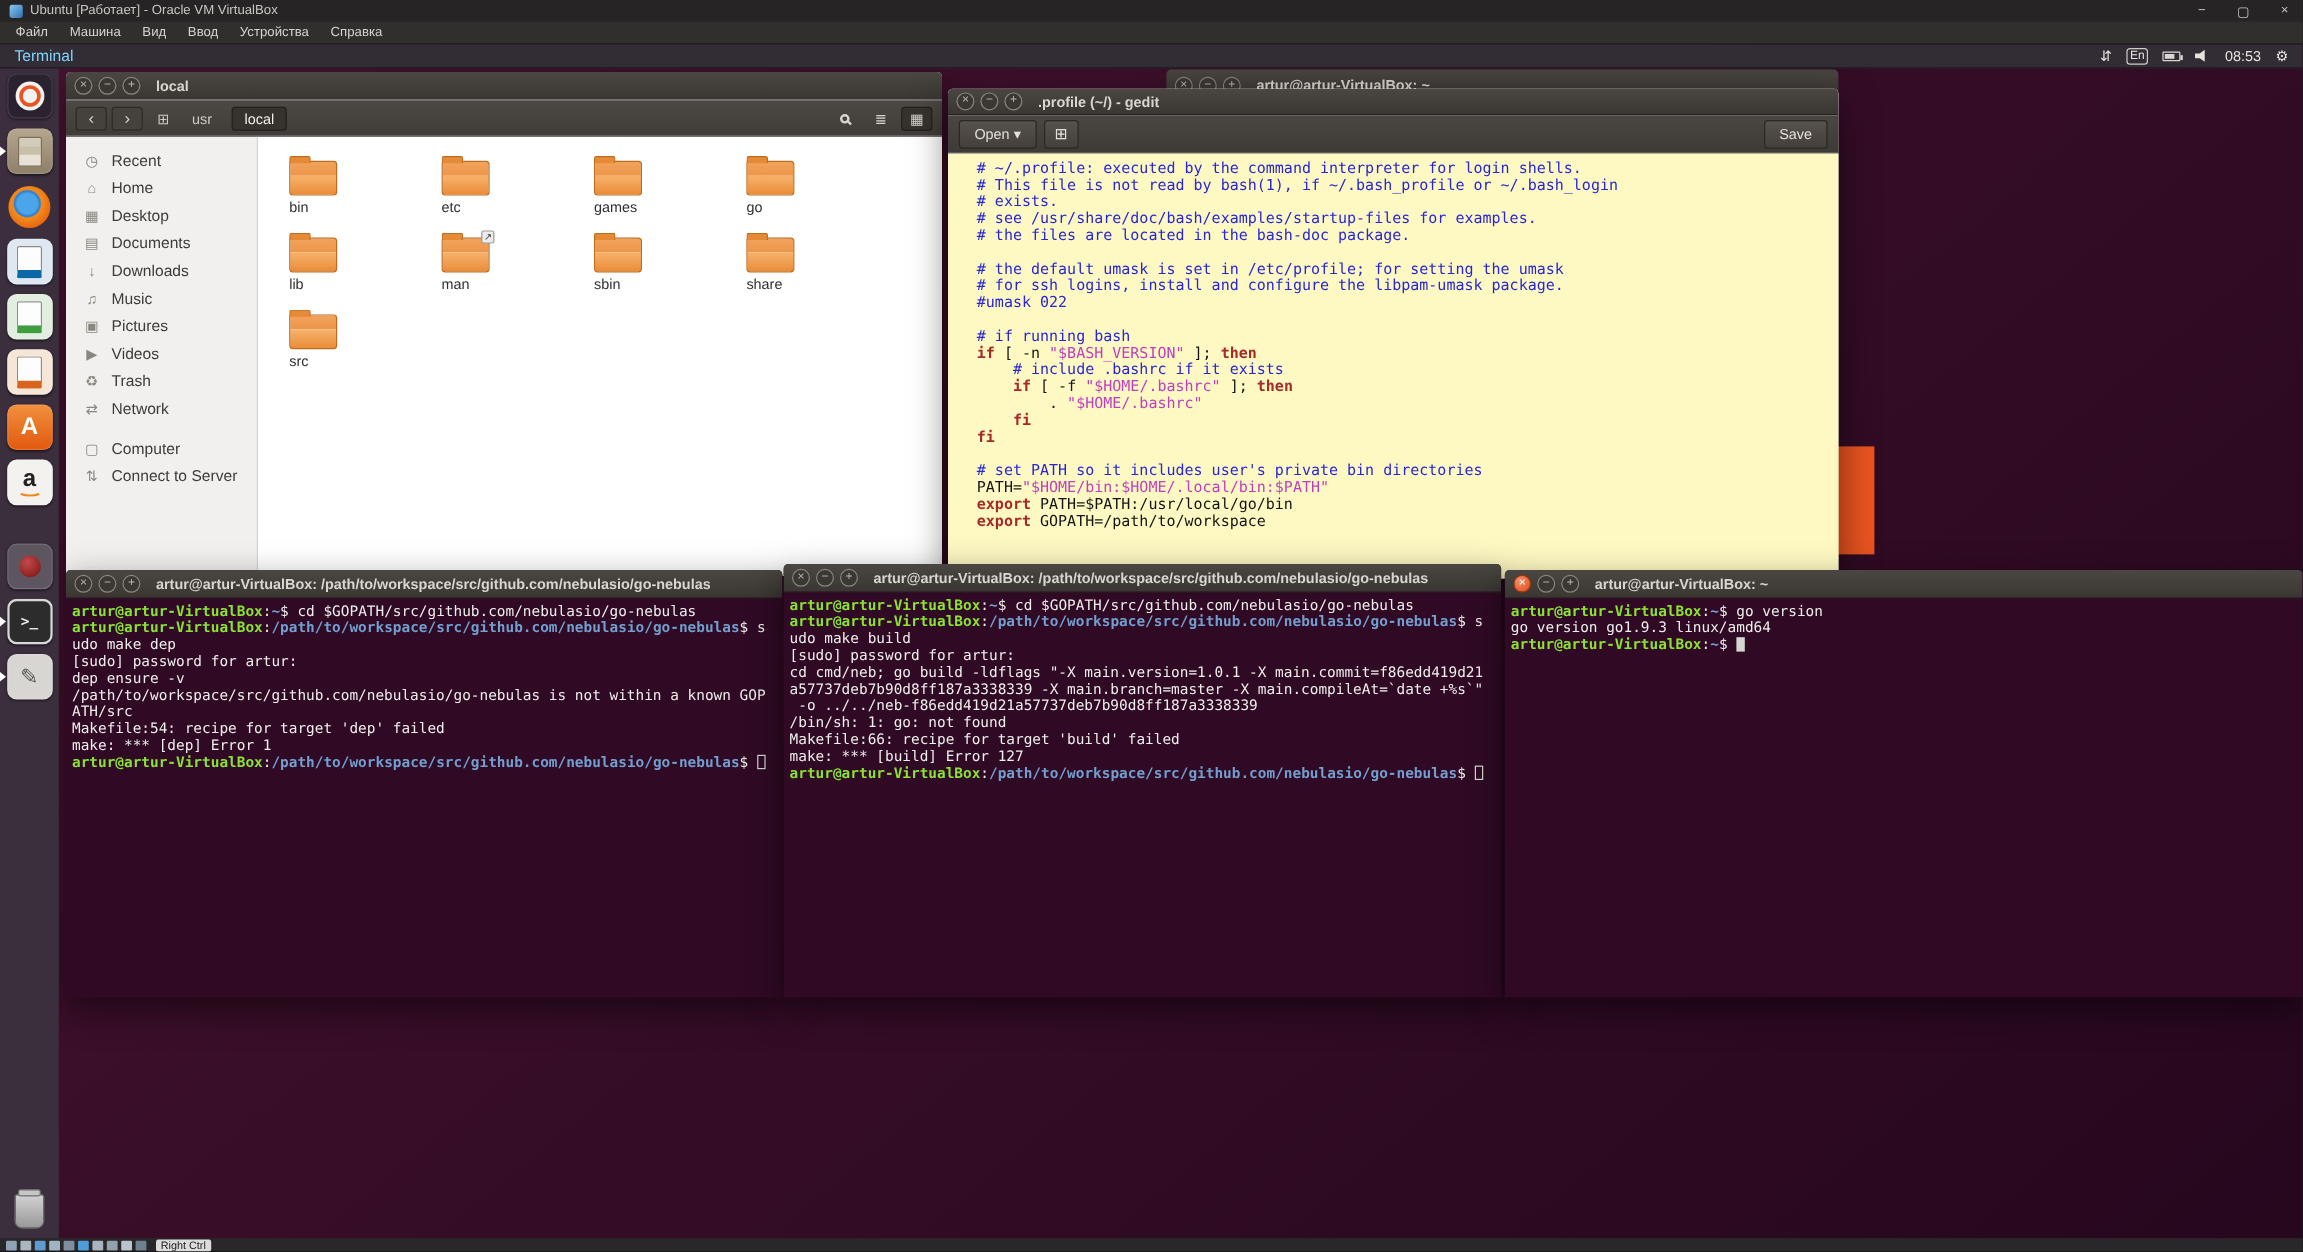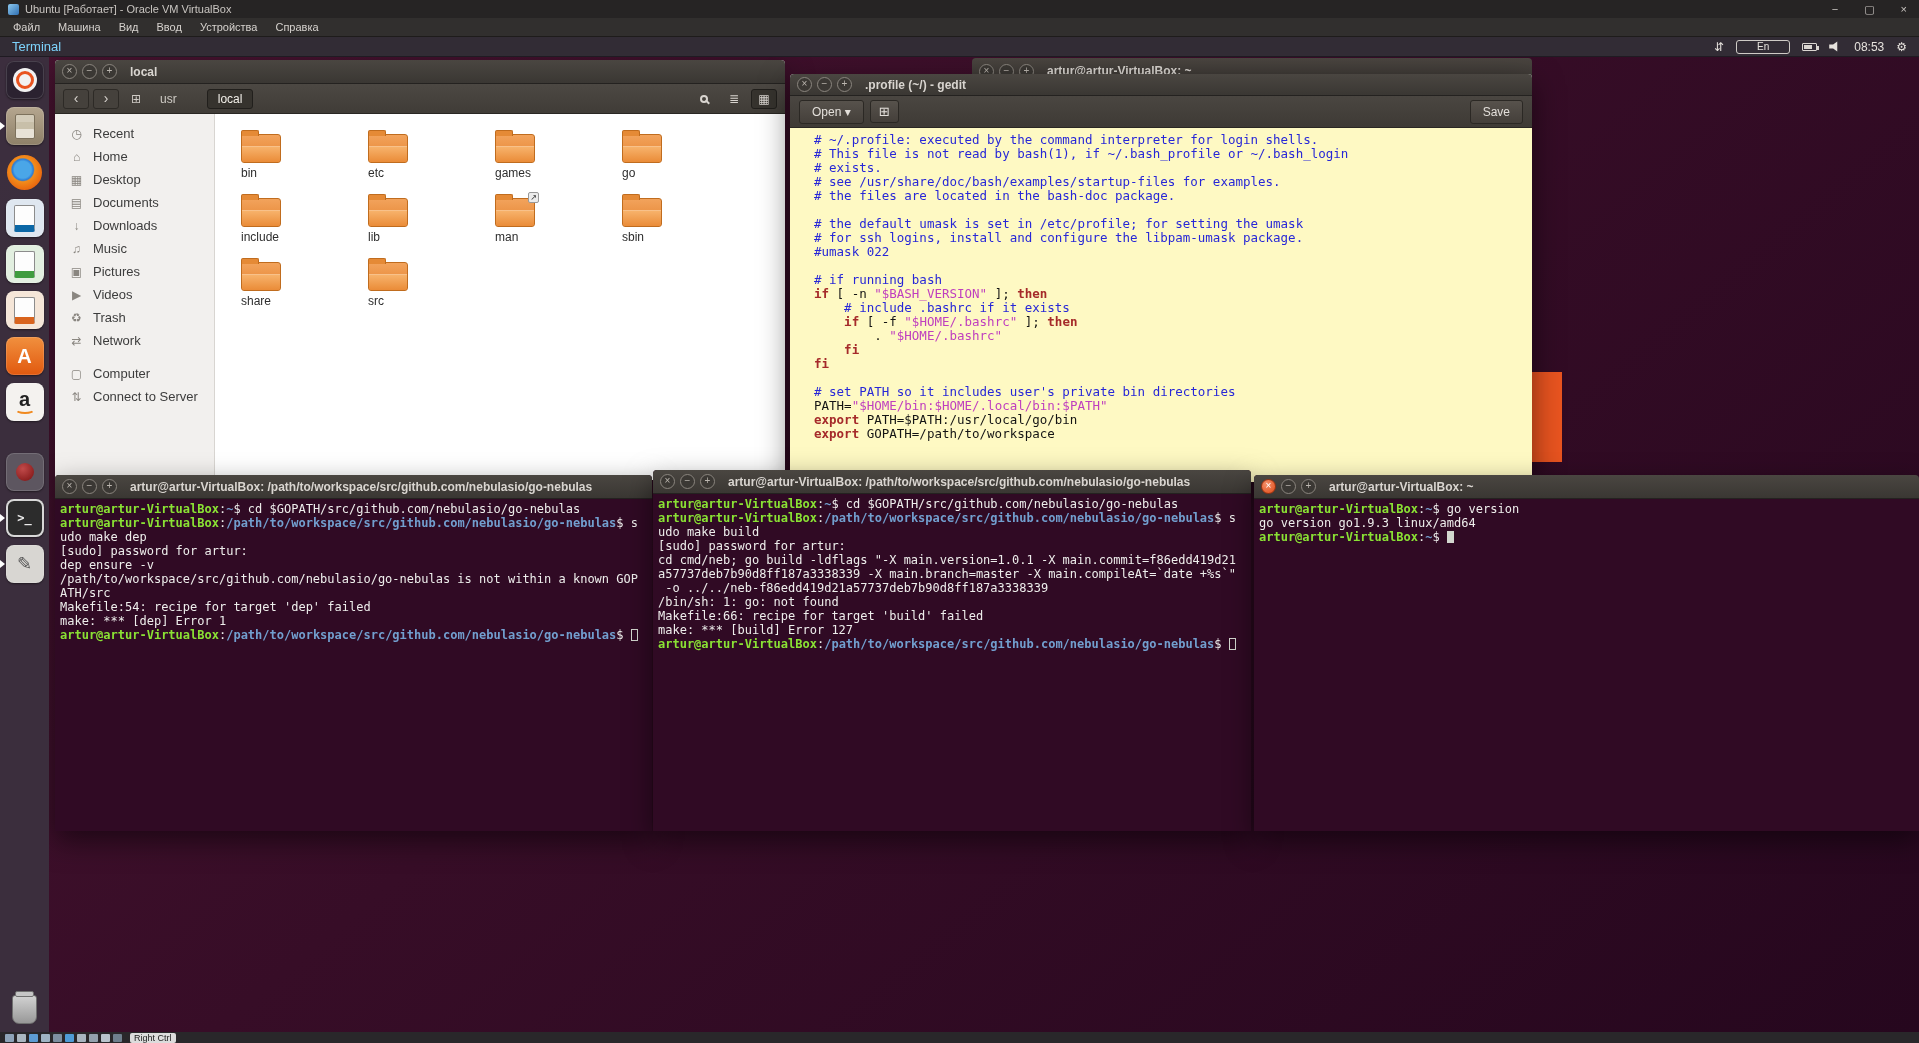--- a/index.html
+++ b/index.html
@@ -25,21 +25,21 @@
   .desktop{position:absolute;top:37px;left:0;right:0;bottom:11px;overflow:hidden;
     background:linear-gradient(140deg,#481330 0%,#370d27 45%,#26071e 100%)}
   .wall-blob{position:absolute;left:1520px;top:335px;width:42px;height:90px;background:#e95420;z-index:1}
 
   
   .ubuntu-panel{position:absolute;top:0;left:0;right:0;height:20px;background:#322c35;z-index:60;
     border-bottom:1px solid #1f1b22;display:flex;align-items:center;padding:0 12px}
   .panel-app{font-size:13px;color:#7dd3fc}
   .panel-right{margin-left:auto;display:flex;align-items:center;gap:12px;color:#e6e2dd;font-size:12px}
   .pi{display:inline-flex;align-items:center;cursor:default}
-  .kbd{border:1px solid #cfcbc6;border-radius:3px;padding:0 20px;font-size:10px;line-height:12px}
+  .kbd{border:1px solid #cfcbc6;border-radius:3px;padding:0 2px;font-size:10px;line-height:12px}
   .batt{position:relative;width:15px;height:8px;border:1px solid #dad6d1;border-radius:1px;display:inline-block}
   .batt::before{content:"";position:absolute;top:1px;bottom:1px;left:1px;right:4px;background:#dad6d1}
   .batt::after{content:"";position:absolute;right:-3px;top:2px;width:2px;height:4px;background:#dad6d1}
   .spk{width:13px;height:11px;background:#e6e2dd;display:inline-block;
     clip-path:polygon(0 32%,30% 32%,62% 5%,62% 95%,30% 68%,0 68%)}
 
   
   .launcher{position:absolute;left:0;top:20px;bottom:0;width:49px;background:rgba(59,48,62,.96);z-index:40}
   .litem{position:relative;width:49px;height:46px;display:flex;align-items:center;justify-content:center}
   .litem.gap-above{margin-top:24px}
@@ -89,21 +89,21 @@
   .wbtn.close-focused{background:radial-gradient(circle at 35% 30%,#f4906b,#df4a16);border-color:#9c3310;color:#fff}
 
   
   .files-win{position:absolute;left:55px;top:23px;width:730px;height:420px;z-index:2;background:#fff;
     border-radius:4px 4px 0 0;box-shadow:0 10px 30px rgba(0,0,0,.45)}
   .files-toolbar{height:30px;background:linear-gradient(#4c4843,#403c37);border-bottom:1px solid #2a2723;
     display:flex;align-items:center;gap:4px;padding:0 8px}
   .navbtn{width:26px;height:20px;background:#45413c;border:1px solid #2d2a26;border-radius:3px;
     color:#d8d4cf;font-size:14px;line-height:17px;text-align:center;cursor:default}
   .crumb-icon{color:#cfcbc5;font-size:12px;margin-left:8px}
-  .crumbs{display:flex;align-items:flex-start;gap:19px;margin-left:4px}
+  .crumbs{display:flex;align-items:flex-start;gap:5px;margin-left:4px}
   .crumb{font-size:12px;color:#cfcbc5;padding:3px 11px;border-radius:3px;cursor:default}
   .crumb.active{background:#36332e;border:1px solid #211f1c;color:#f2efe9;padding:2px 10px}
   .tspacer{flex:1}
   .tbtn{width:26px;height:20px;display:flex;align-items:center;justify-content:center;color:#d8d4cf;
     font-size:12px;border-radius:3px;cursor:default}
   .tbtn.pressed{background:#36332e;border:1px solid #211f1c}
   .mag{width:8px;height:8px;border:2px solid #d8d4cf;border-radius:50%;position:relative;display:inline-block}
   .mag::after{content:"";position:absolute;width:5px;height:2px;background:#d8d4cf;transform:rotate(45deg);right:-4px;bottom:-2px}
   .files-body{display:flex;height:calc(100% - 54px)}
   .files-sidebar{width:160px;background:#f2f0ee;border-right:1px solid #d8d5d1;padding-top:8px;
@@ -367,24 +367,20 @@
             <div class="fitem">
               <div class="folder"></div>
               <div class="flabel">games</div>
             </div>
             <div class="fitem">
               <div class="folder"></div>
               <div class="flabel">go</div>
             </div>
             <div class="fitem">
               <div class="folder"></div>
-              <div class="flabel">include</div>
-            </div>
-            <div class="fitem">
-              <div class="folder"></div>
               <div class="flabel">lib</div>
             </div>
             <div class="fitem">
               <div class="folder">
                 <span class="emblem">↗</span>
               </div>
               <div class="flabel">man</div>
             </div>
             <div class="fitem">
               <div class="folder"></div>

